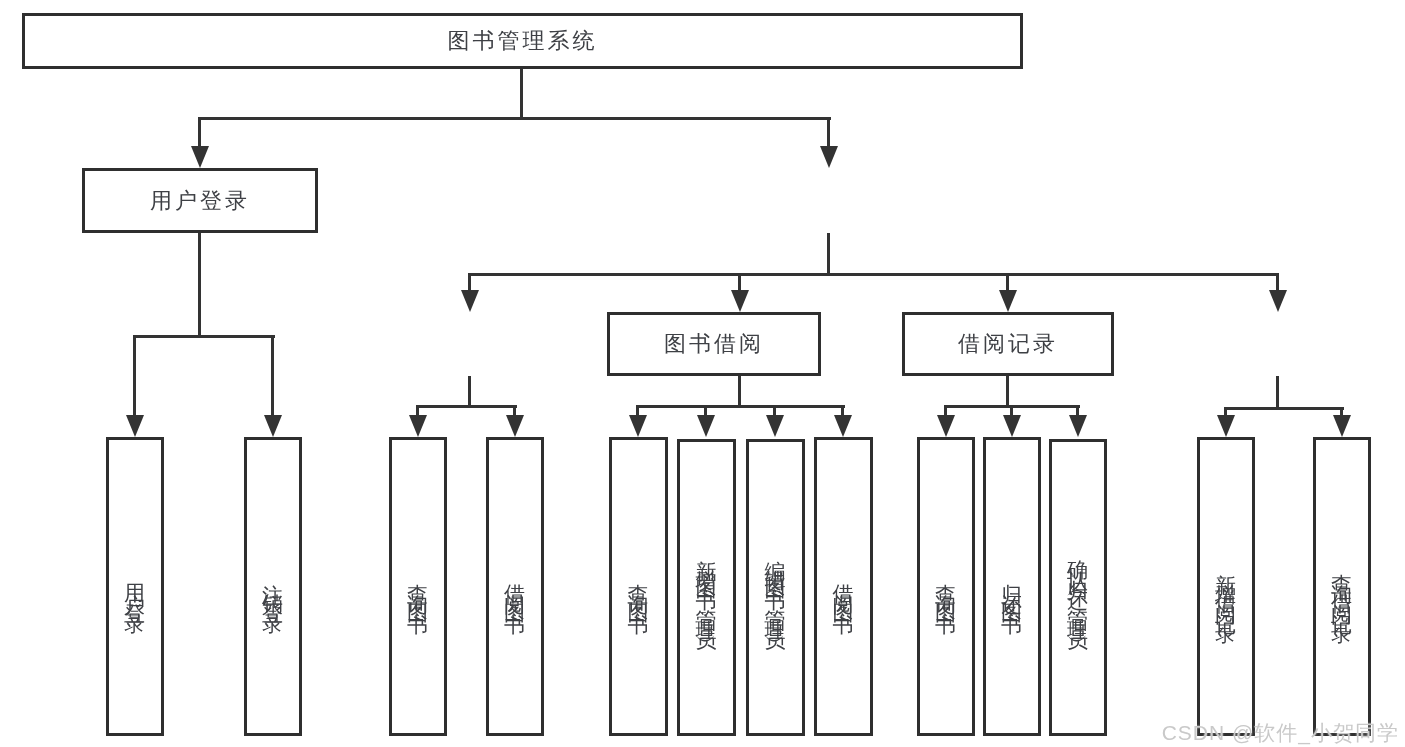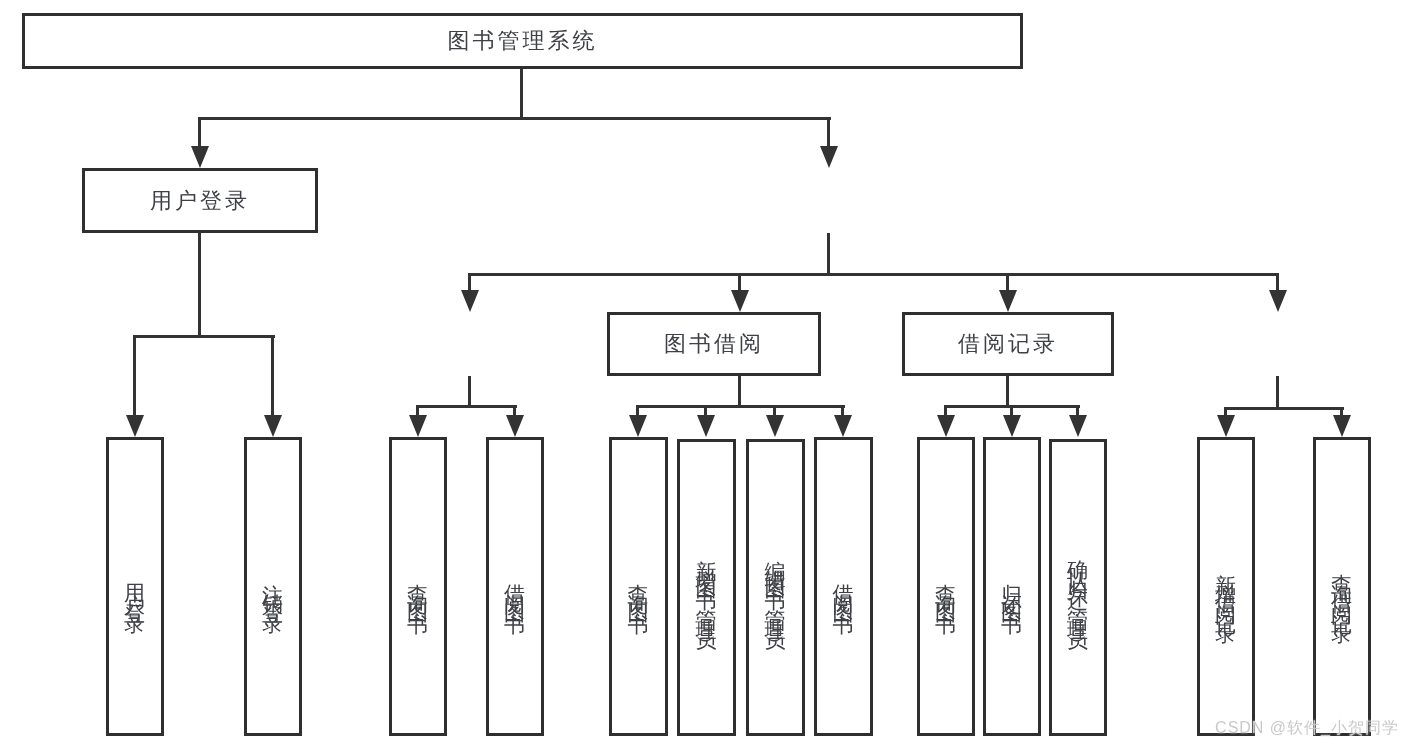--- a/index.html
+++ b/index.html
@@ -23,22 +23,22 @@
   }
   .vline{position:absolute;width:3px;background:#333333;}
   .hline{position:absolute;height:3px;background:#333333;}
   .arrow{
     position:absolute;width:0;height:0;
     border-left:9px solid transparent;
     border-right:9px solid transparent;
     border-top:22px solid #333333;
   }
   .watermark{
-    position:absolute;right:6px;bottom:8px;z-index:10;
-    font-size:16px;color:#c9c9c9;letter-spacing:1px;
+    position:absolute;right:6px;bottom:0;z-index:10;
+    font-size:21px;color:#c9c9c9;letter-spacing:1px;
     text-shadow:0 0 2px #ffffff;white-space:nowrap;
   }
 </style>
 </head>
 <body>
 
 <div class="canvas">
 
   <div class="box hbox" style="left:22px;top:13px;width:1001px;height:56px;">
     <span class="lbl">图书管理系统</span>

